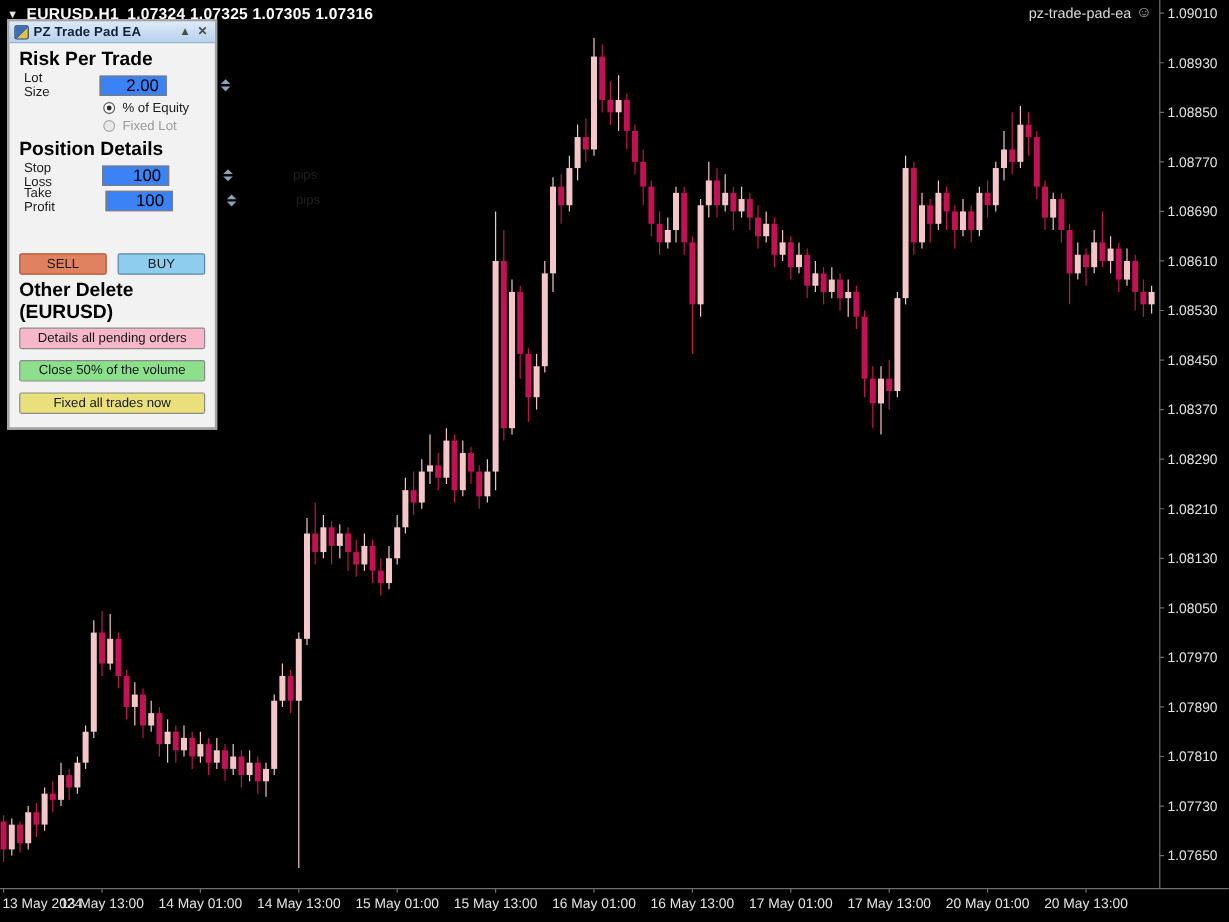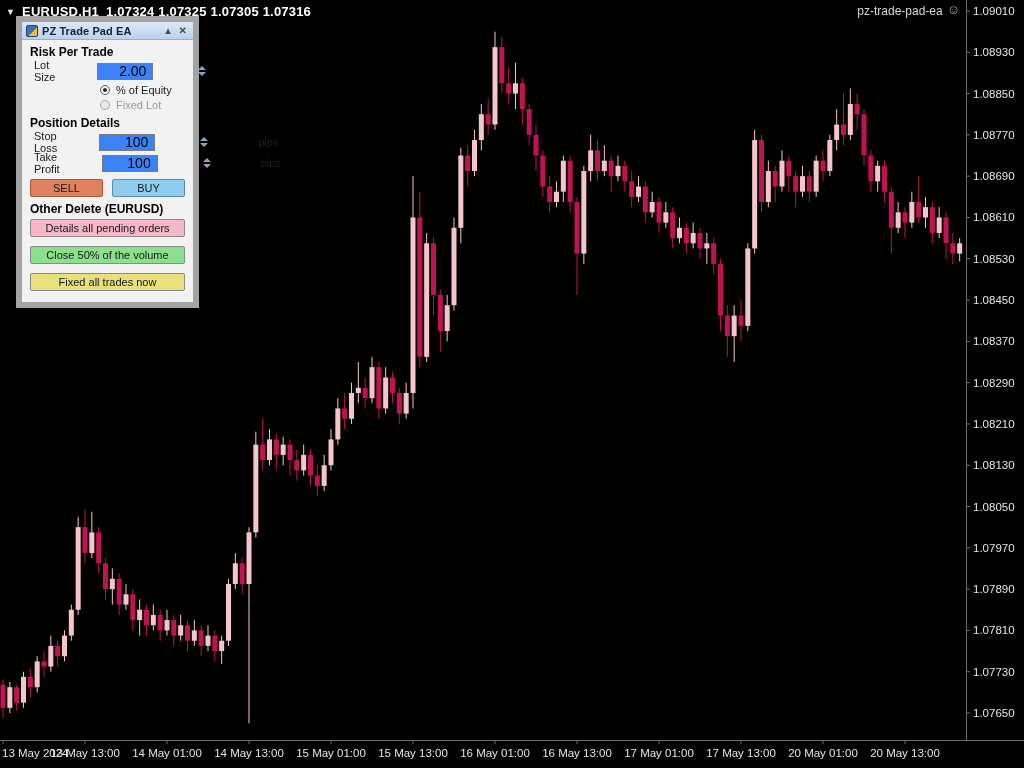--- a/index.html
+++ b/index.html
@@ -7,48 +7,48 @@
   #stage{position:relative;width:1024px;height:768px;background:#000;}
   svg{position:absolute;left:0;top:0;}
   
   .quote-line{position:absolute;left:6px;top:4px;color:#ffffff;font-size:13px;font-weight:bold;
     display:flex;align-items:center;gap:7px;z-index:5;letter-spacing:.2px;}
   .dd-icon{font-size:9px;color:#e8e8e8;}
   .ea-badge{position:absolute;top:4px;right:64px;z-index:5;color:#d8d8d8;font-size:12px;
     display:flex;gap:4px;}
   .ea-badge .smiley{color:#b8b8b8;font-size:13px;line-height:11px;}
   
-  .panel{position:absolute;left:16px;top:16px;width:171px;z-index:10;background:#f2f2f2;
-    border:6px solid #a3a3a3;box-shadow:1px 1px 0 rgba(0,0,0,.6);font-size:11px;color:#1a1a1a;}
+  .panel{position:absolute;left:6px;top:16px;width:171px;z-index:10;background:#f2f2f2;
+    border:2px solid #a3a3a3;box-shadow:1px 1px 0 rgba(0,0,0,.6);font-size:11px;color:#1a1a1a;}
   .titlebar{height:17px;background:linear-gradient(#dcE9f7,#b9d2ea);border-bottom:1px solid #93b2d2;
     display:flex;align-items:center;padding:0 4px;gap:4px;}
   .ea-ico{width:10px;height:10px;border-radius:2px;flex:0 0 auto;
     background:linear-gradient(135deg,#3c6fb4 0 55%,#e8c23c 55% 100%);border:1px solid #24406e;}
   .titlebar .t{flex:1;font-size:11px;color:#10213a;font-weight:bold;letter-spacing:.1px;}
   .tb-btn{color:#4a4a4a;font-size:10px;font-weight:bold;cursor:default;padding:0 2px;line-height:10px;}
-  .sec-h{font-weight:bold;font-size:12px;color:#000;margin:5px 8px 3px 8px;}
+  .sec-h{font-weight:bold;font-size:16px;color:#000;margin:5px 8px 3px 8px;}
   .row{display:flex;align-items:center;margin:3px 8px 3px 12px;height:18px;gap:42px;}
   .row .lbl{width:60px;}
   .numbox{width:48px;height:15px;border:1px solid #7b7b7b;background:#3b82f6;text-align:right;
     padding:0 6px 0 0;font-size:14px;font-family:"Liberation Sans",sans-serif;color:#000;}
   .spin{display:flex;flex-direction:column;justify-content:center;gap:2px;margin-left:3px;width:9px;}
   .spin i{display:block;width:0;height:0;border-left:4px solid transparent;border-right:4px solid transparent;}
   .spin .up{border-bottom:4px solid #8fa3b8;}
   .spin .dn{border-top:4px solid #8fa3b8;}
   .pips{margin-left:8px;color:#202020;}
   .radio-row{display:flex;align-items:center;gap:6px;margin:2px 8px 2px 78px;height:13px;}
   .radio{width:10px;height:10px;border-radius:50%;box-sizing:border-box;flex:0 0 auto;}
   .radio.sel{border:1px solid #5a5a5a;background:#f8f8f8;position:relative;}
   .radio.sel::after{content:"";position:absolute;left:2px;top:2px;width:4px;height:4px;border-radius:50%;background:#2a2a2a;}
   .radio.unsel{border:1px solid #a8a8a8;background:#e9e9e9;}
   .radio-row .rl{color:#202020;}
   .radio-row .rl.dim{color:#9a9a9a;}
   .btn-pair{display:flex;gap:9px;margin:7px 8px 4px 8px;}
   .btn{height:18px;border-radius:2px;font-size:11px;color:#14181c;display:flex;
-    align-items:center;justify-content:center;cursor:default;box-sizing:border-box;}
+    align-items:center;justify-content:center;cursor:default;box-sizing:border-box;margin-top:28px;}
   .sell{flex:1;border:1px solid #a9593b;}
   .buy{flex:1;border:1px solid #5d87ab;}
   .wide{margin:0 8px 9px 8px;border:1px solid #8a8a8a;}
   .panel .foot{height:2px;}
 </style>
 </head>
 <body>
 
 <div id="stage">
 

